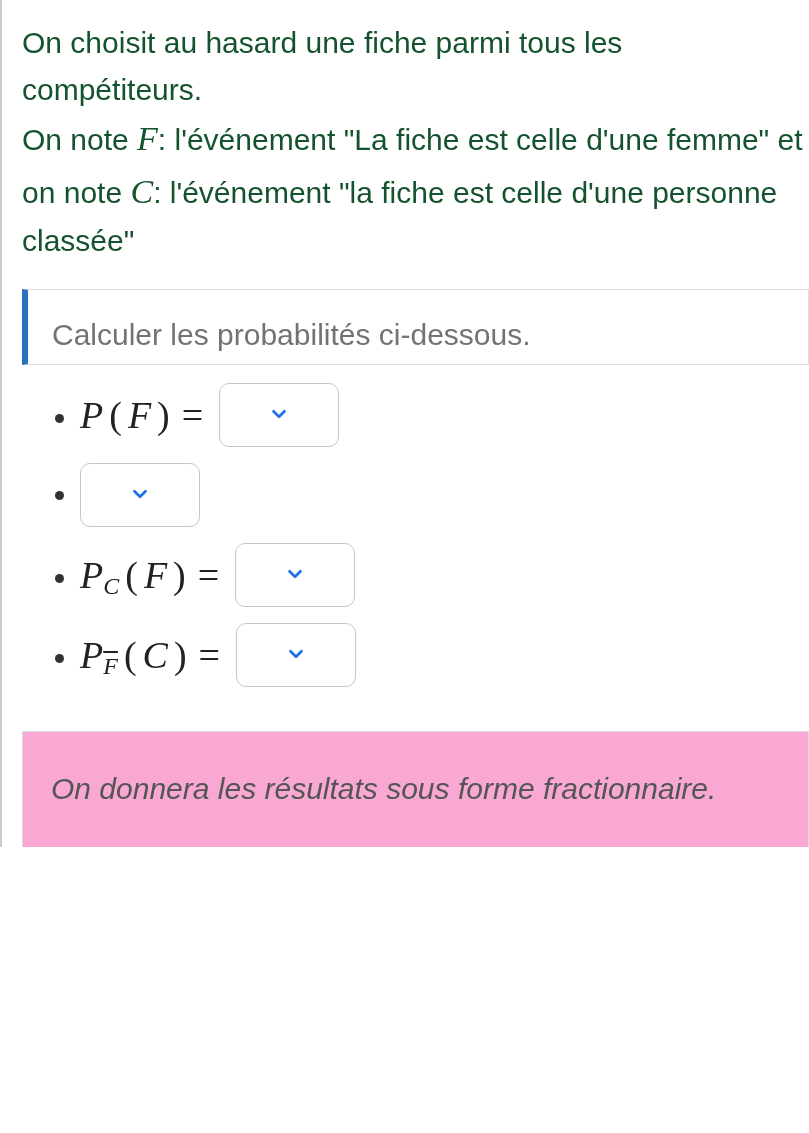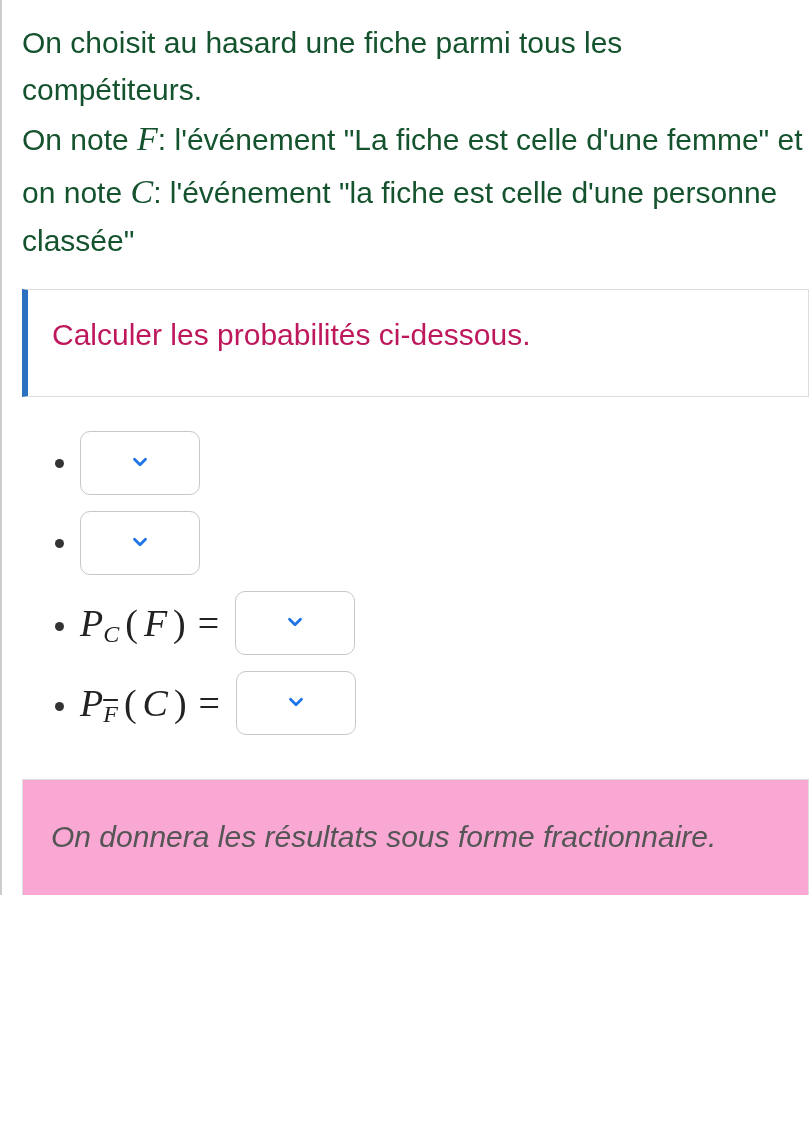--- a/index.html
+++ b/index.html
@@ -23,23 +23,23 @@
   }
   .mathvar {
     font-family: "Times New Roman", Times, serif;
     font-style: italic;
     font-size: 34px;
   }
   .callout {
     border: 1px solid #ddd;
     border-left: 6px solid #2b71c2;
     background: #fff;
-    padding: 22px 20px 38px 24px;
-    margin: 24px 0 34px 0;
-    color: #be185d;
+    padding: 22px 20px 6px 24px;
+    margin: 24px 0 18px 0;
+    color: #737373;
   }
   ul.probs {
     list-style: disc;
     padding-left: 58px;
     margin: 0 0 44px 0;
   }
   ul.probs li {
     margin: 16px 0;
     display: list-item;
   }
@@ -103,20 +103,23 @@
   </div>
 
   <div class="callout">
     <span>Calculer les probabilités ci-dessous.</span>
   </div>
 
   <ul class="probs">
 
     <li>
       <div class="li-row">
+        <span class="formula">
+          P<span class="op">(</span>F<span class="op">)</span><span class="op">=</span>
+        </span>
         <span class="select">
           <span>
             <svg viewBox="0 0 24 24" fill="none" stroke="#1e73e8" stroke-width="3" stroke-linecap="round" stroke-linejoin="round">
                 <polyline points="6 9 12 15 18 9"></polyline>
               </svg>
           </span>
         </span>
       </div>
     </li>
 

